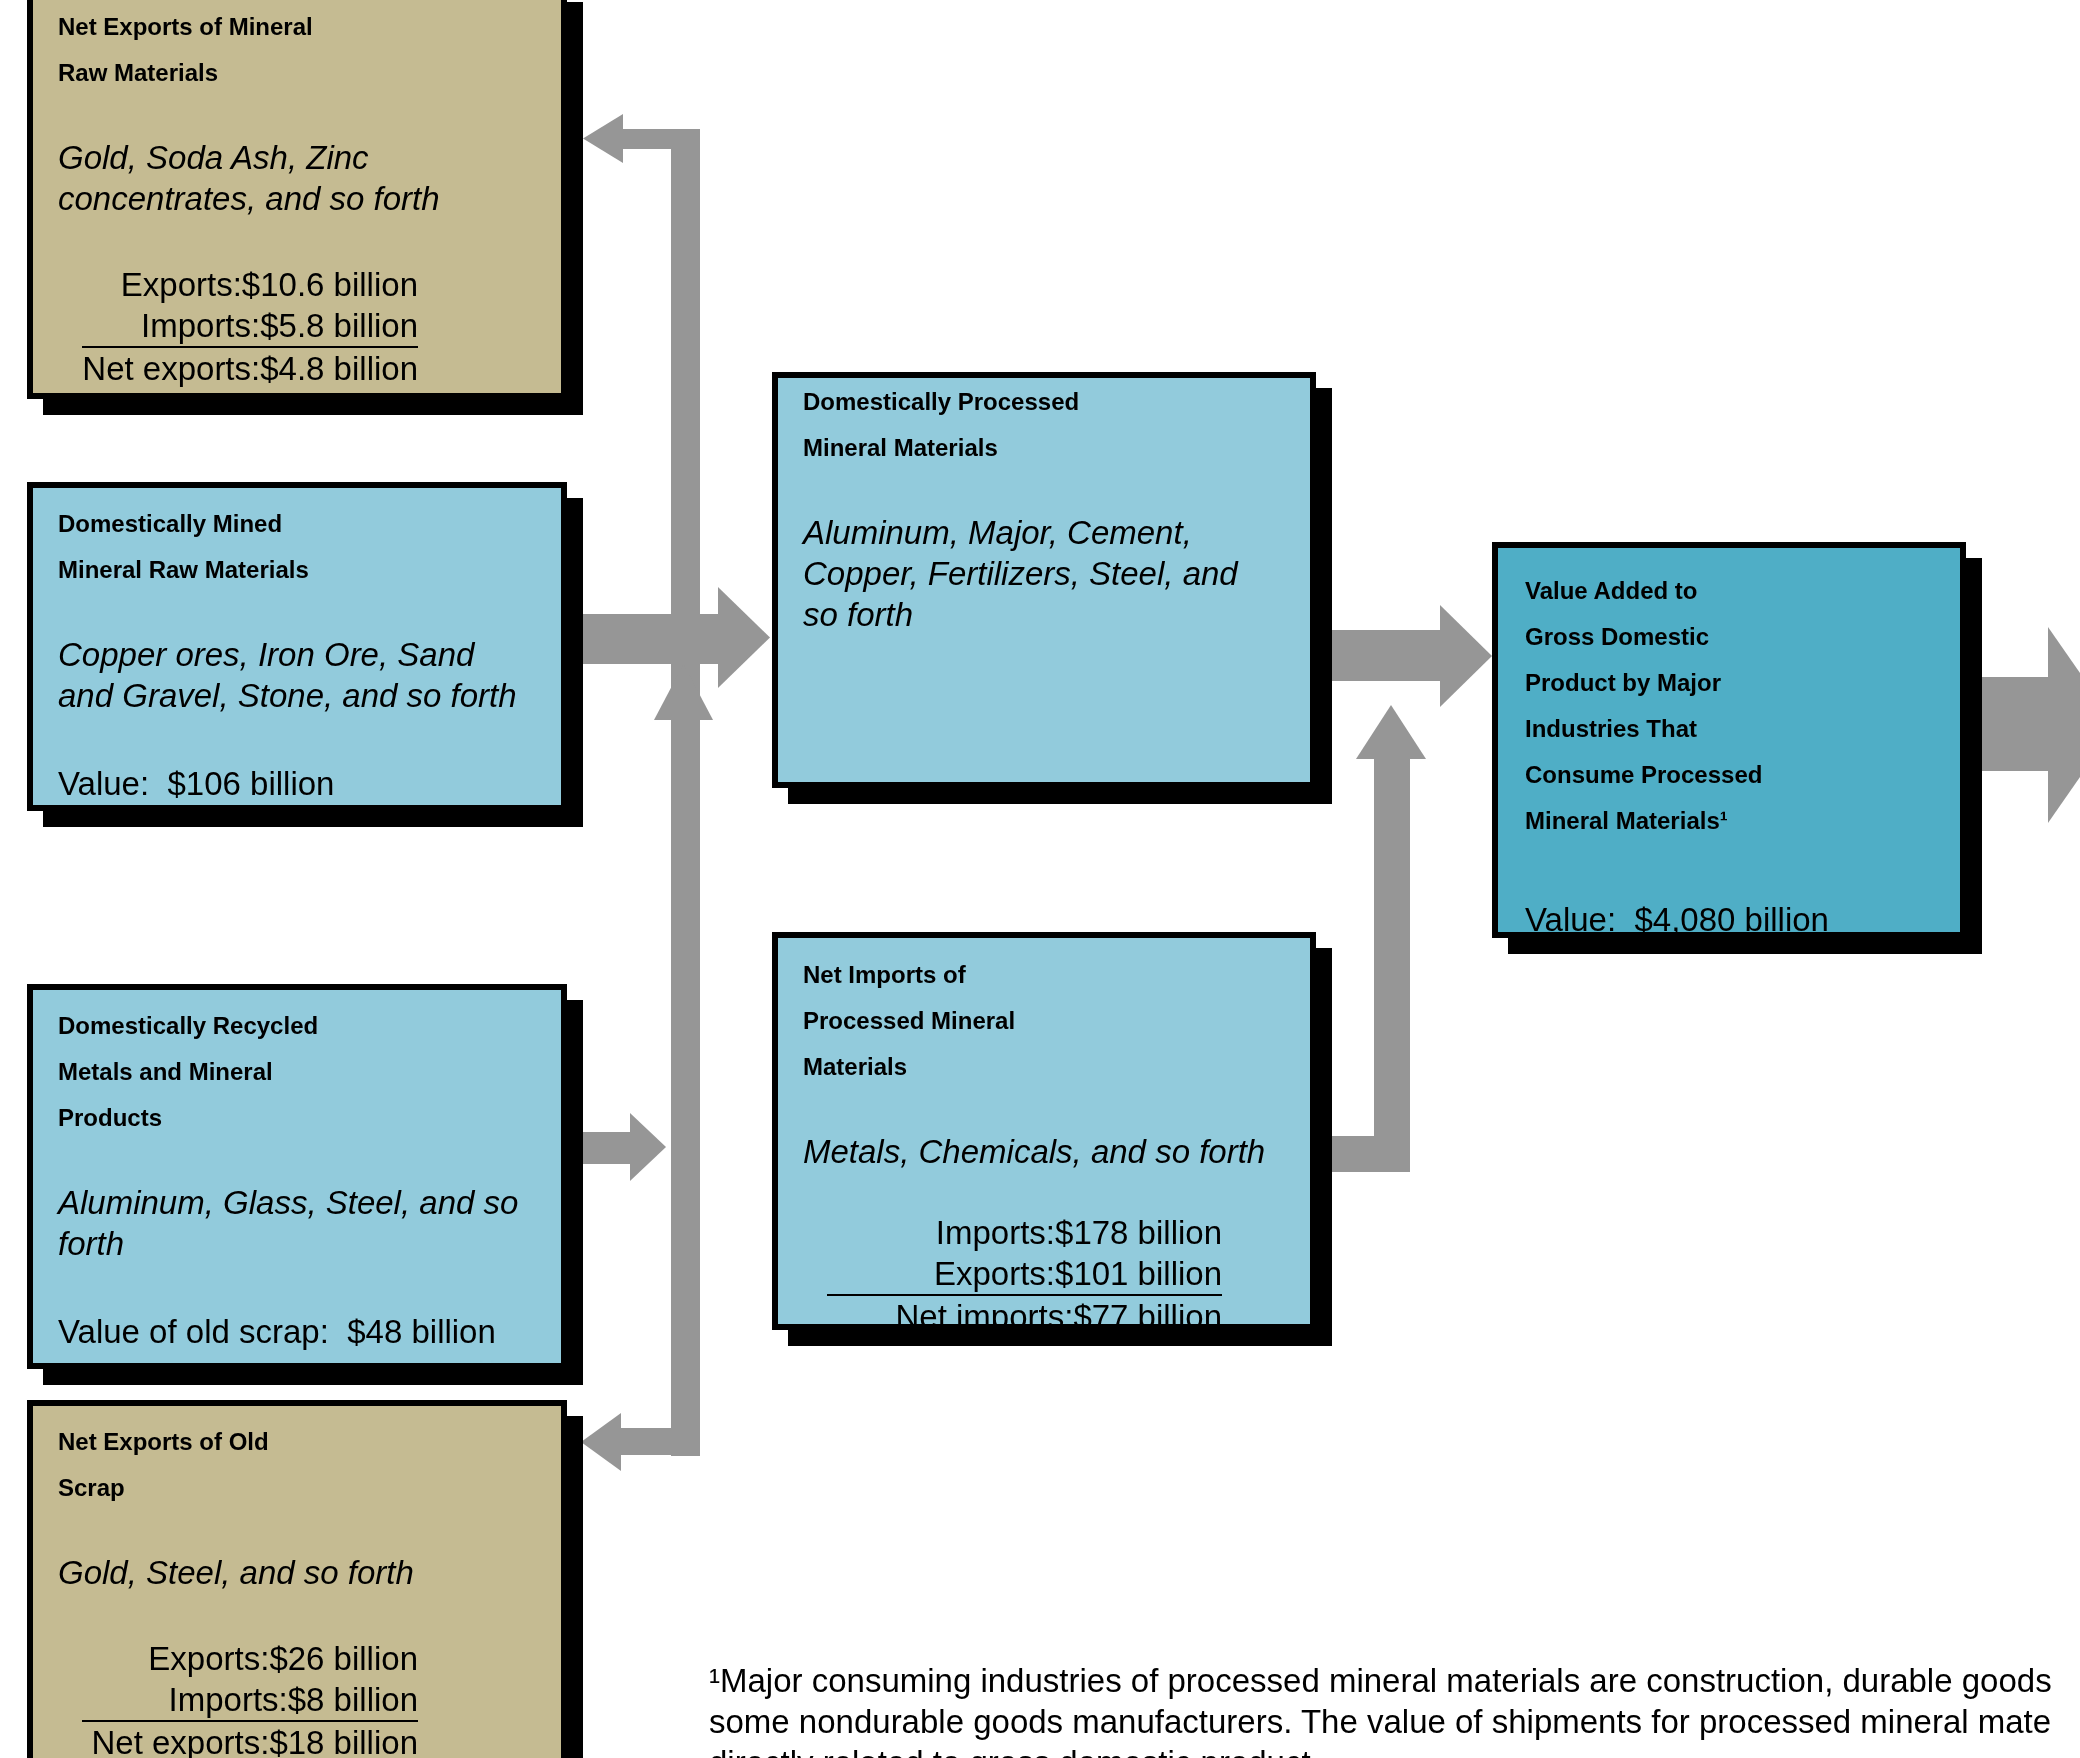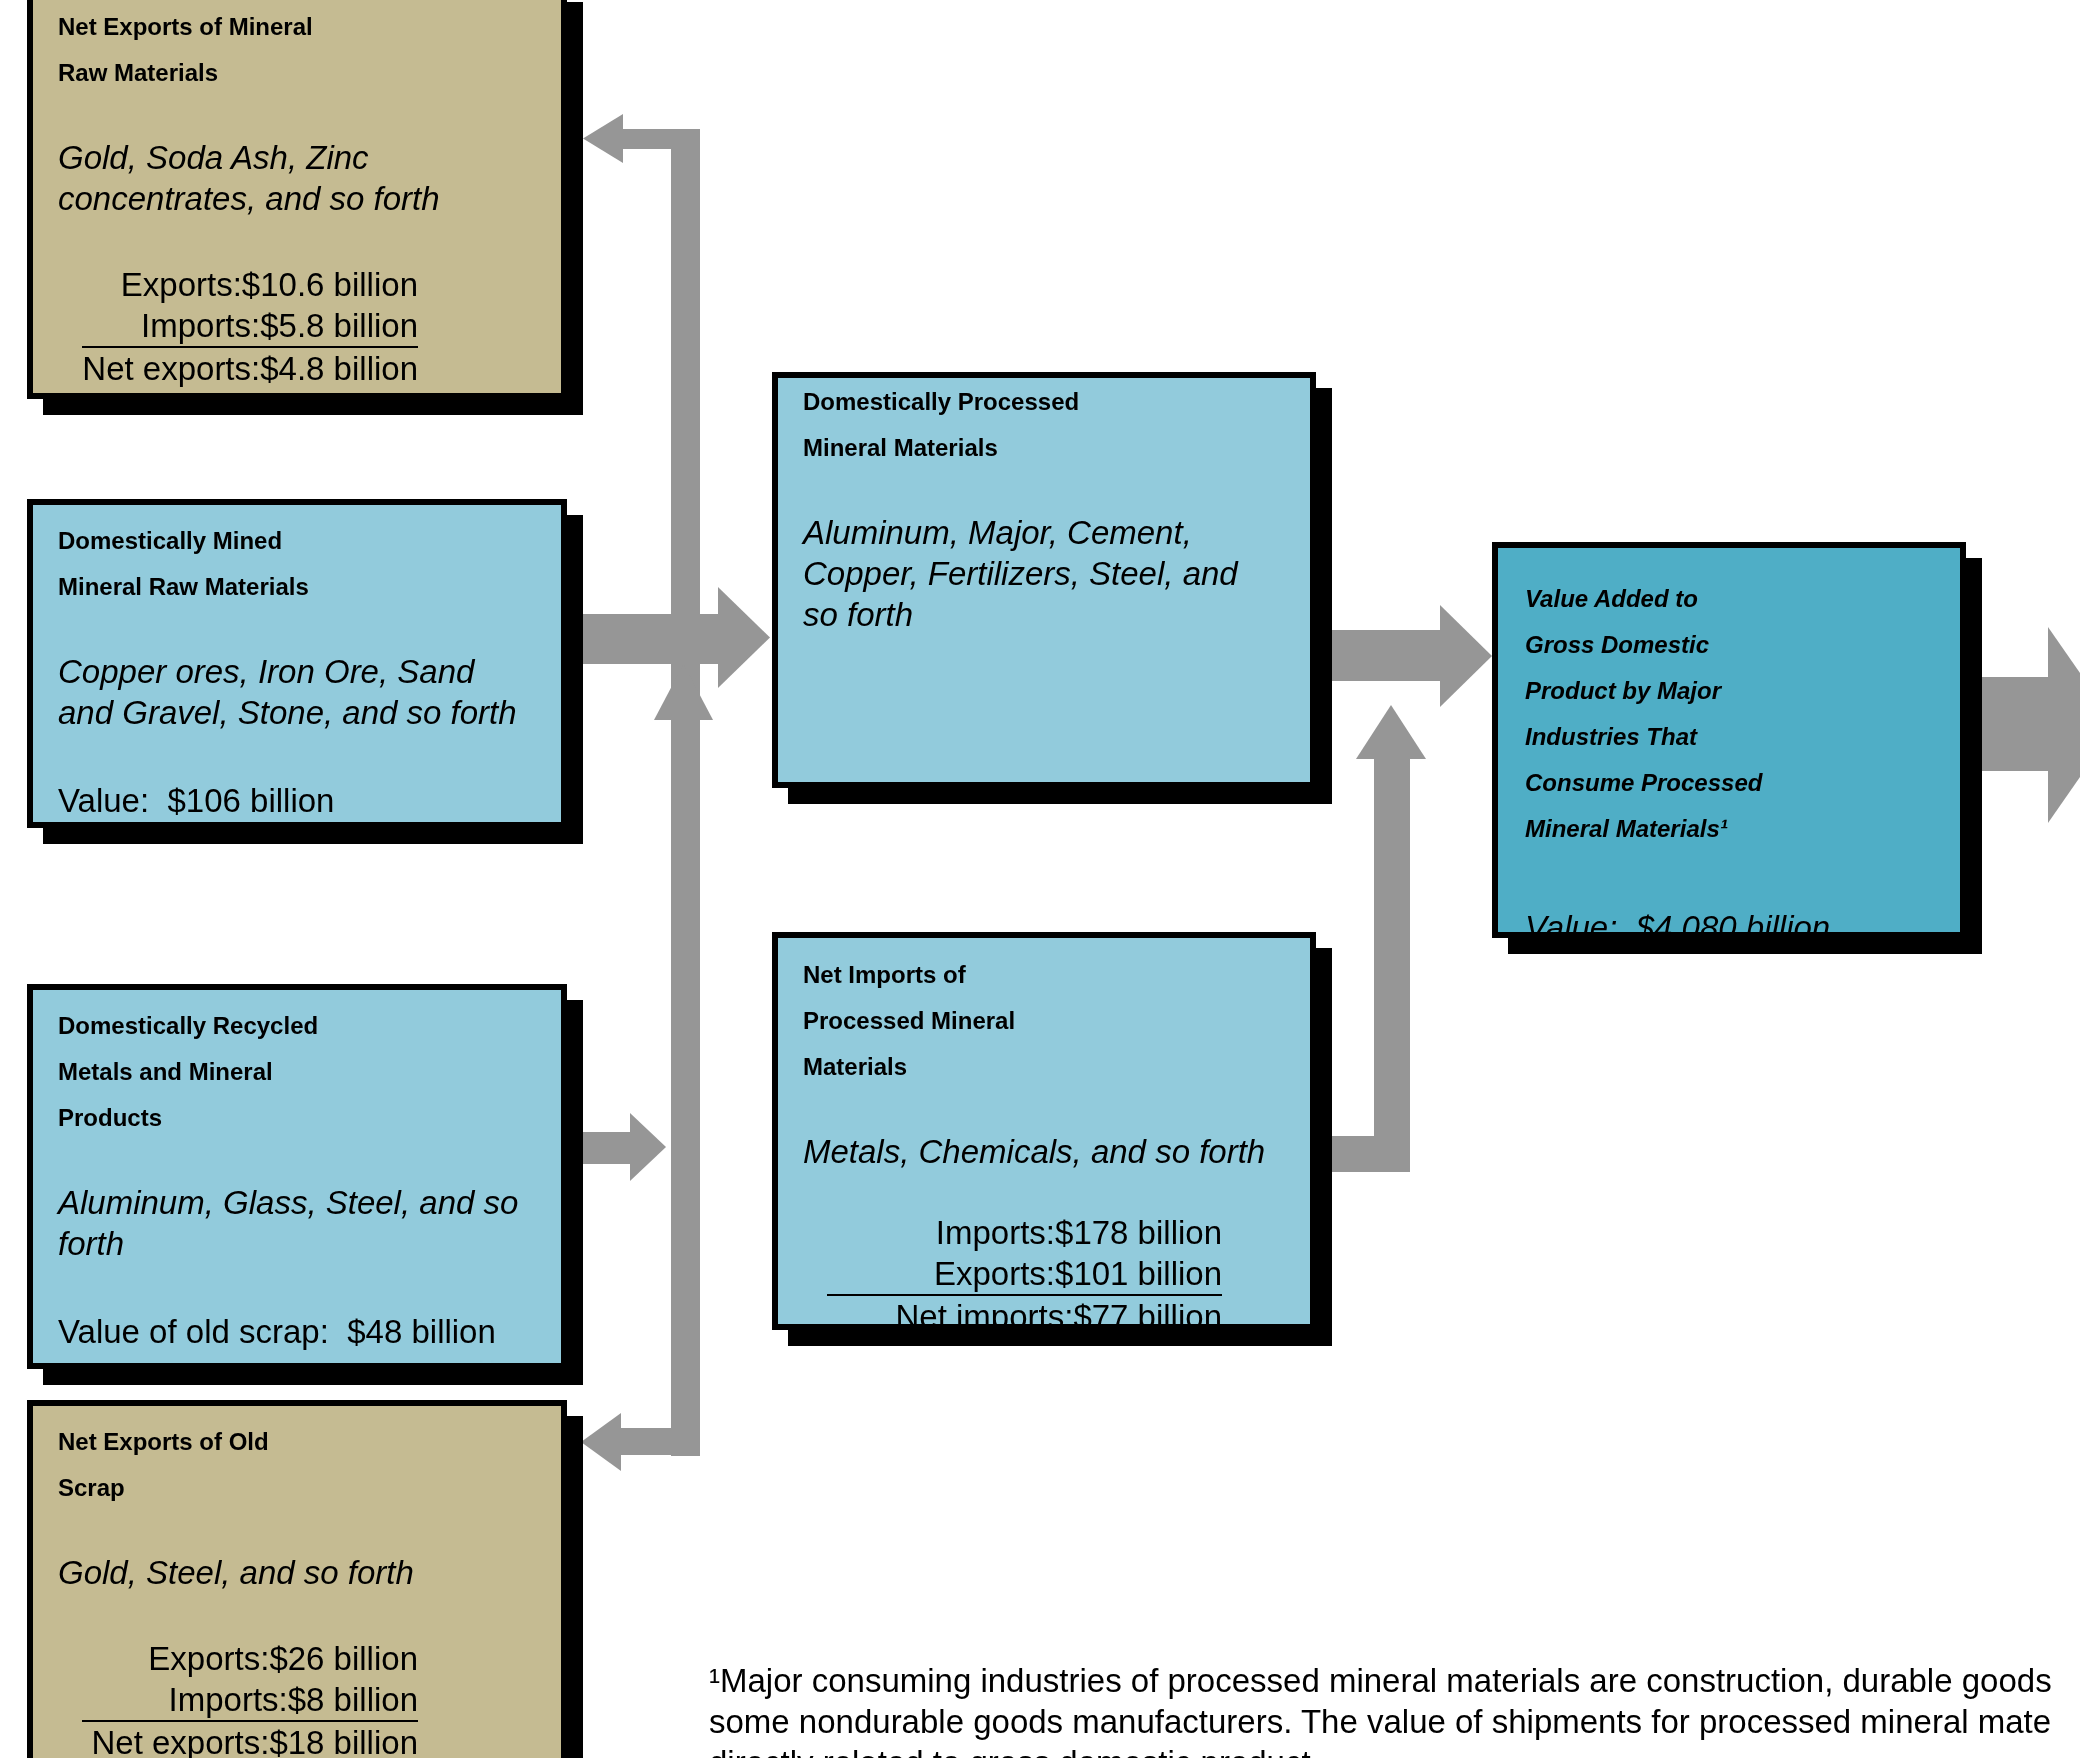--- a/index.html
+++ b/index.html
@@ -34,21 +34,21 @@
   .row{display:flex;justify-content:flex-end;margin-left:24px;}
   .row.underlined{border-bottom:2.7px solid #000;}
   .rows-w1{width:360px;}
   .rows-w2{width:419px;}
   
   #box-processed .box-title{margin-top:1px;}
   #box-processed .box-value{margin-top:41px;}
   #box-netimports .box-title{margin-top:14.4px;}
   #box-netimports .box-examples{margin-top:41px;}
   #box-netimports .box-rows{margin-top:40px;font-size:33px;line-height:41px;}
-  #box-valueadded{padding:8px 27px;font-style:italic;}
+  #box-valueadded{padding:0 27px;}
   #box-valueadded .box-title{margin-top:20px;}
   #box-valueadded .box-value{margin-top:55px;}
   
   .arrow-part{position:absolute;background:#969696;z-index:1;}
   .head{background:#969696;}
   .head-right{clip-path:polygon(0 0,100% 50%,0 100%);}
   .head-left{clip-path:polygon(100% 0,0 50%,100% 100%);}
   .head-up{clip-path:polygon(50% 0,100% 100%,0 100%);}
   .box{z-index:2;}
   .footnote{
@@ -99,21 +99,21 @@
       <span>Imports:</span>
       <span>$5.8 billion</span>
     </div>
     <div class="row">
       <span>Net exports:</span>
       <span>$4.8 billion</span>
     </div>
   </div>
 </div>
 
-<div class="box blue" id="box-mined" style="left:27px;top:499px;width:540px;height:329px;">
+<div class="box blue" id="box-mined" style="left:27px;top:482px;width:540px;height:329px;">
   <div class="box-title">Domestically Mined
 Mineral Raw Materials</div>
   <div class="box-examples">Copper ores, Iron Ore, Sand
 and Gravel, Stone, and so forth</div>
   <div class="box-value">Value:  $106 billion</div>
 </div>
 
 <div class="box blue" id="box-recycled" style="left:27px;top:984px;width:540px;height:385px;">
   <div class="box-title">Domestically Recycled
 Metals and Mineral

